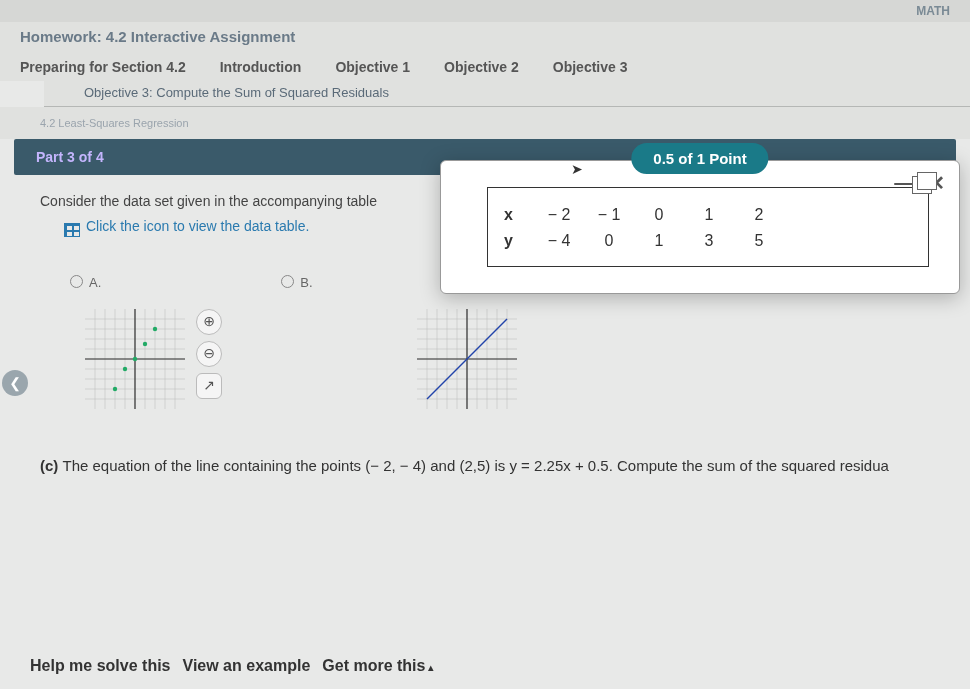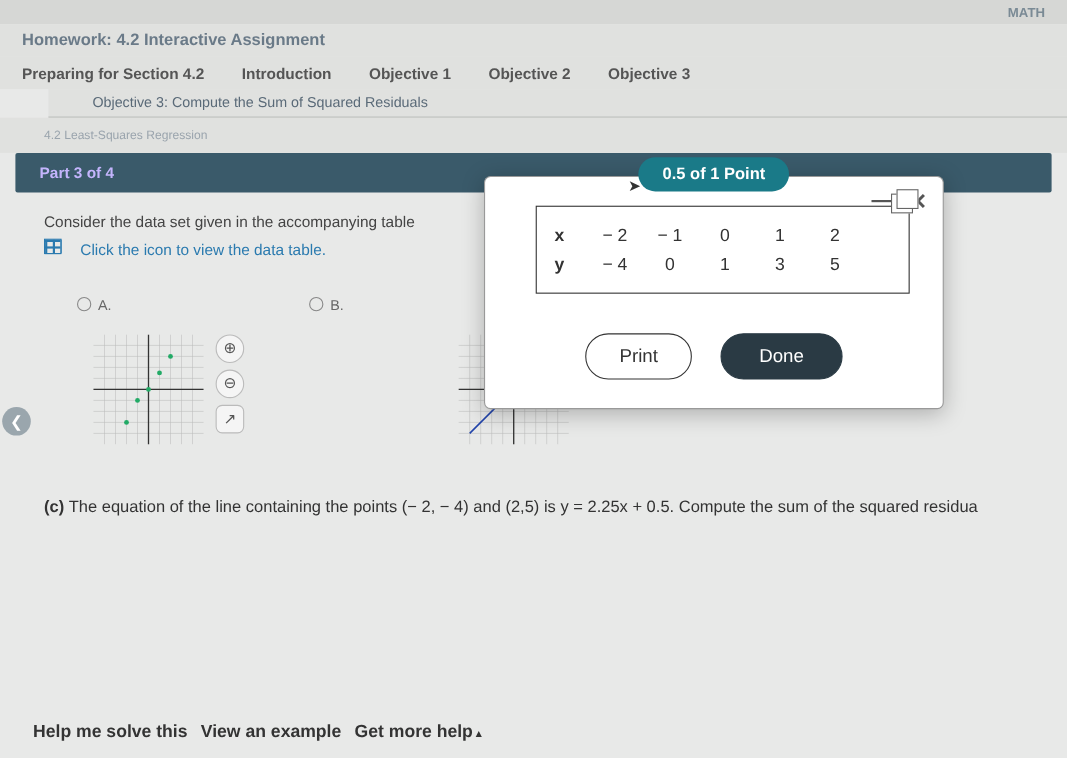--- a/index.html
+++ b/index.html
@@ -63,24 +63,25 @@
   .content {
     padding: 16px 10px 10px 40px;
     font-size: 14px;
     color: #444;
     line-height: 1.5;
     position: relative;
   }
   .instr { margin-bottom: 4px; }
   .link-icon {
     display: inline-flex;
-    align-items: flex-start;
-    gap: 17px;
+    align-items: flex-end;
+    gap: 6px;
     color: #2a7aaf;
     cursor: pointer;
+    margin-left: 24px;
   }
   .grid-icon {
     width: 16px; height: 14px;
     background:
       linear-gradient(#2a7aaf,#2a7aaf) 0 0/100% 2px no-repeat,
       linear-gradient(#2a7aaf,#2a7aaf) 0 6px/100% 2px no-repeat,
       linear-gradient(#2a7aaf,#2a7aaf) 0 12px/100% 2px no-repeat,
       linear-gradient(#2a7aaf,#2a7aaf) 0 0/2px 100% no-repeat,
       linear-gradient(#2a7aaf,#2a7aaf) 7px 0/2px 100% no-repeat,
       linear-gradient(#2a7aaf,#2a7aaf) 14px 0/2px 100% no-repeat;
@@ -115,21 +116,21 @@
 
   .side-nav {
     position:absolute; left:2px; top:370px;
     width:26px; height:26px; border-radius:50%;
     background:#9aa6ad; color:#fff; display:flex;
     align-items:center; justify-content:center; font-size:14px; cursor:pointer;
   }
 
   
   .modal {
-    position:absolute; top:160px; left:440px; width:418px;
+    position:absolute; top:160px; left:440px; width:520px;
     background:#fff; border:1px solid #999; border-radius:6px;
     box-shadow:0 4px 20px rgba(0,0,0,.25);
     padding:0 0 26px 0;
   }
   .points-pill {
     position:absolute; top:-18px; left:50%; transform:translateX(-50%);
     background:#1a7a88; color:#fff; padding:7px 22px; border-radius:20px;
     font-size:15px; font-weight:bold;
   }
   .modal-controls {
@@ -282,21 +283,21 @@
   </div>
 
   <div class="question">
     <b>(c) </b><span>The equation of the line containing the points (− 2, − 4) and (2,5) is y = 2.25x + 0.5. Compute the sum of the squared residua</span>
   </div>
 </div>
 
 <div class="help-row">
   <span>Help me solve this</span>
   <span>View an example</span>
-  <span class="dropdown-caret">Get more help</span>
+  <span class="dropdown-caret">Get more this</span>
 </div>
 
 <div class="modal">
   <div class="points-pill">0.5 of 1 Point</div>
   <div class="modal-controls">
     <span>—</span>
     <span>✕</span>
   </div>
   <div class="cursor-glyph">➤</div>
   <div class="data-box">
@@ -311,17 +312,13 @@
     </div>
     <div class="data-row">
       <div class="data-label">y</div>
       <div class="data-cell">− 4</div>
       <div class="data-cell">0</div>
       <div class="data-cell">1</div>
       <div class="data-cell">3</div>
       <div class="data-cell">5</div>
     </div>
   </div>
-  <div class="modal-buttons">
-    <div class="btn">Print</div>
-    <div class="btn primary">Done</div>
-  </div>
 </div>
 
 </body></html>

